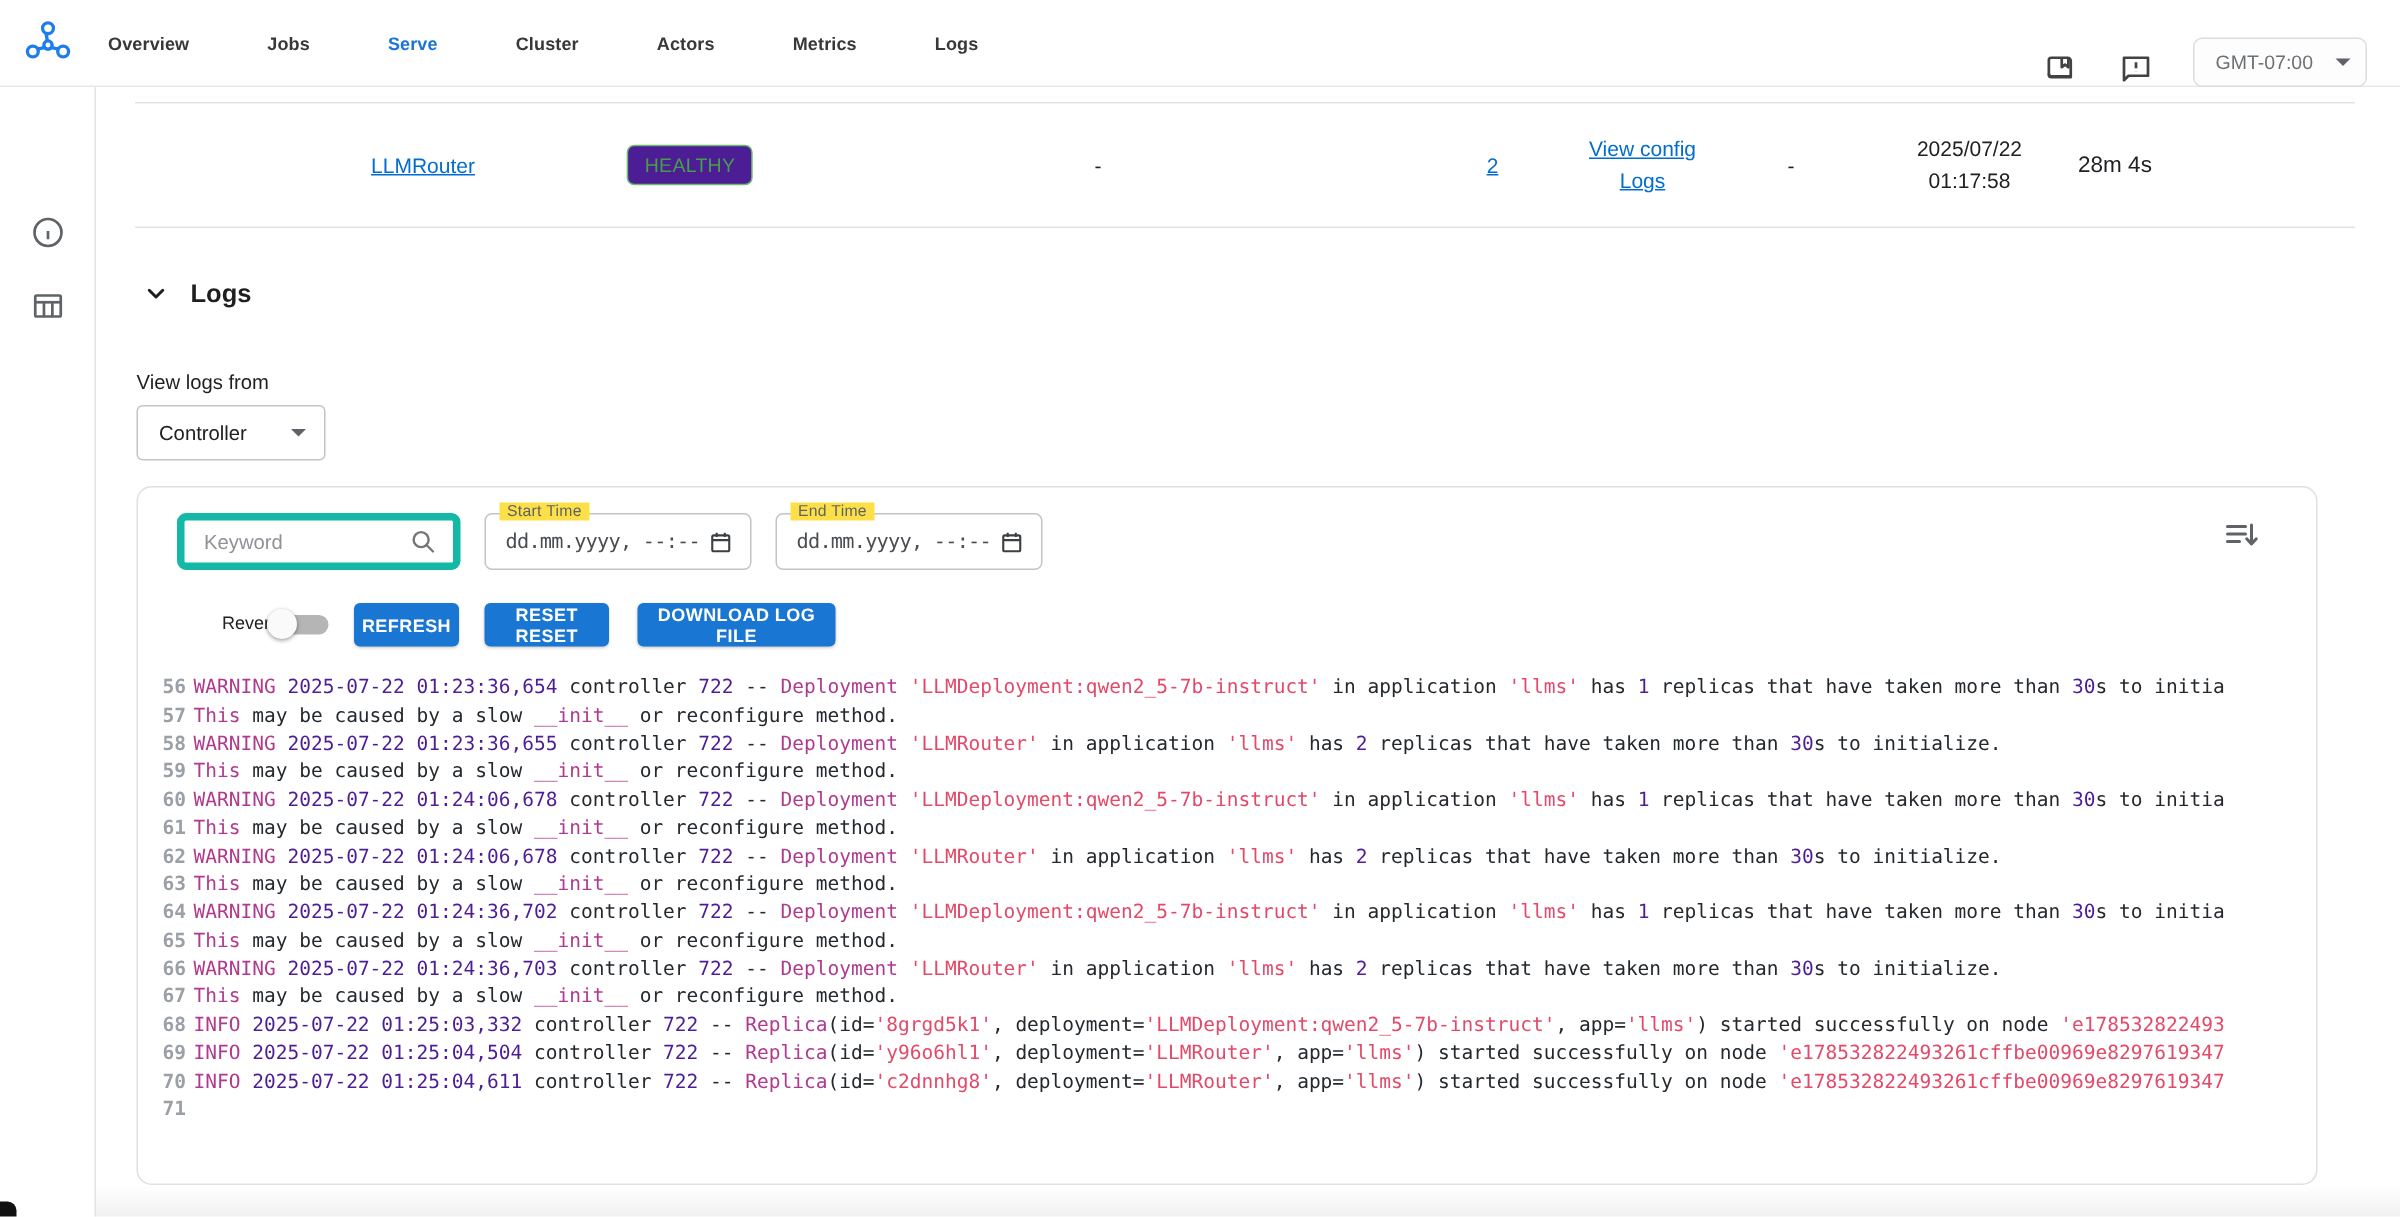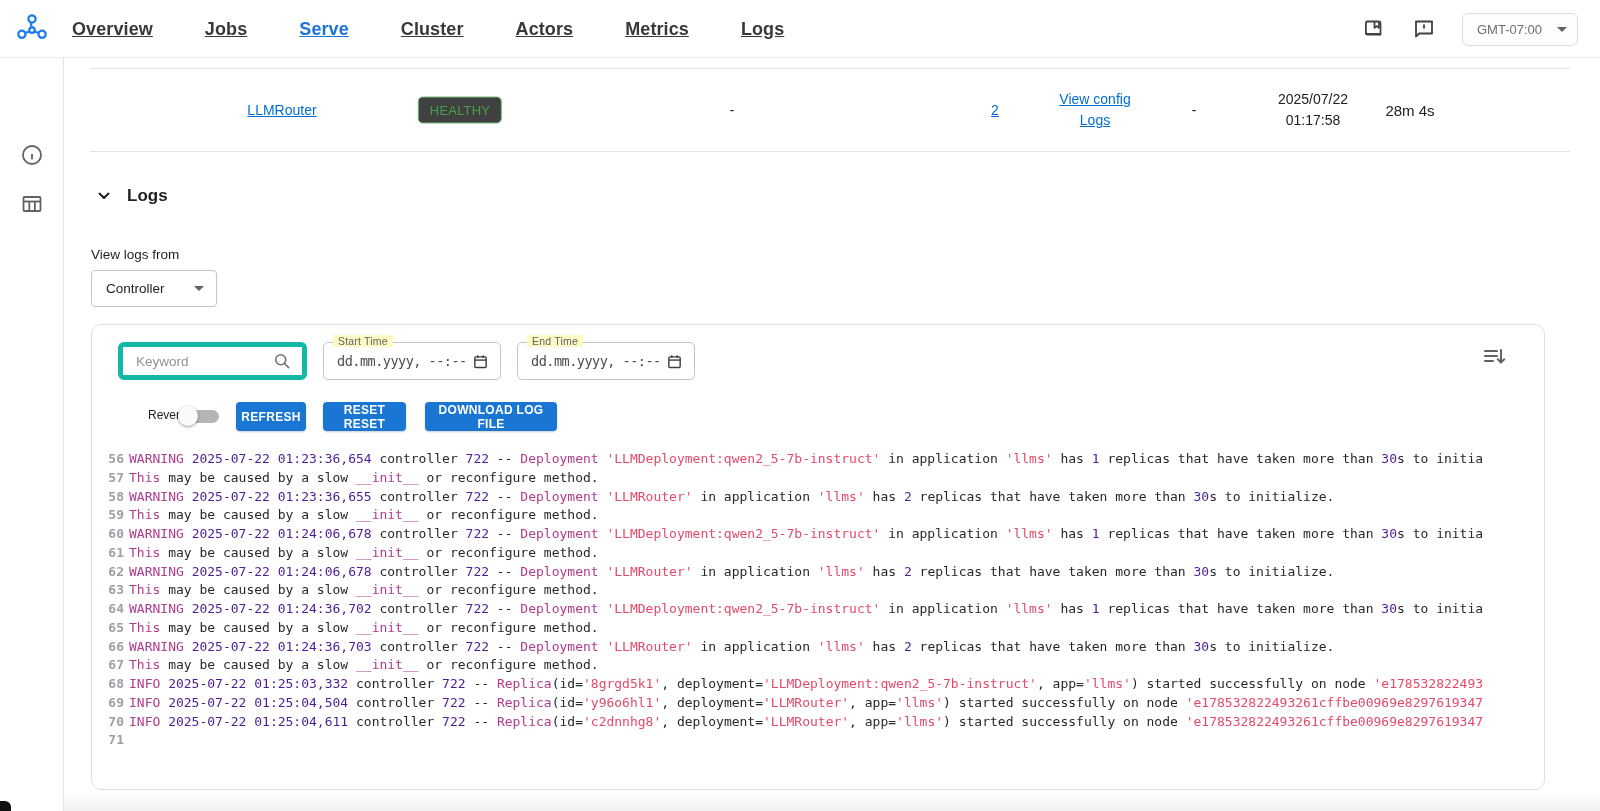--- a/index.html
+++ b/index.html
@@ -2,53 +2,53 @@
 <html><head>
 <meta charset="utf-8">
 <style>
   * { margin:0; padding:0; box-sizing:border-box; }
   html,body { width:1600px; height:811px; background:#fff; font-family:"Liberation Sans", sans-serif; overflow:hidden; }
 
   
   .appbar { position:absolute; top:0; left:0; width:1600px; height:58px; background:#fff; border-bottom:1px solid #e8e8e8; z-index:5; }
   .logo { position:absolute; left:15px; top:12px; width:34px; height:34px; }
   .nav { position:absolute; left:72px; top:0; height:58px; display:flex; gap:52px; align-items:center; }
-  .nav-item { font-size:18px; font-weight:600; color:#383838; cursor:pointer; letter-spacing:.1px;text-decoration:underline; }
+  .nav-item { font-size:12px; font-weight:600; color:#383838; cursor:pointer; letter-spacing:.1px; }
   .nav-item.active { color:#1c74d6; }
-  .appbar-right { position:absolute; right:0; top:0; height:58px; display:flex; align-items:center; }
+  .appbar-right { position:absolute; right:0; top:0; height:58px; display:flex; align-items:flex-end; }
   .icon-btn { width:24px; height:24px; margin-right:26px; color:#424242; cursor:pointer; }
   .tz-select { width:116px; height:33px; margin-right:22px; border:1px solid #dadce0; border-radius:6px; display:flex; align-items:center; justify-content:space-between; padding:0 10px 0 14px; color:#6b7075; font-size:13px; cursor:pointer; background:#fdfdfd; }
   .caret { width:0; height:0; border-left:5px solid transparent; border-right:5px solid transparent; border-top:5px solid #5f6368; }
 
   
   .sidebar { position:absolute; top:58px; left:0; width:64px; height:753px; border-right:1px solid #e4e4e4; background:#fff; }
   .side-icon { position:absolute; left:20px; width:24px; height:24px; color:#5f6368; cursor:pointer; }
 
   
   .serve-row { position:absolute; left:90px; top:68px; width:1480px; height:84px; border-top:1px solid #e3e3e3; border-bottom:1px solid #e3e3e3; background:#fff; }
   .cell { position:absolute; top:50%; transform:translate(-50%,-50%); font-size:14px; color:#202124; text-align:center; white-space:nowrap; }
   a.lnk { color:#036dcf; text-decoration:underline; cursor:pointer; }
-  .chip-healthy { display:inline-block; border:1px solid #6dbb70; color:#43a047; background:#404040; border-radius:5px; padding:5px 11px; font-size:13px; letter-spacing:.2px;text-align:right; }
+  .chip-healthy { display:inline-block; border:1px solid #6dbb70; color:#43a047; background:#4c1d95; border-radius:5px; padding:5px 11px; font-size:13px; letter-spacing:.2px;text-align:right; }
   .two-line { line-height:21px; }
 
   
   .logs-head { position:absolute; left:95px; top:186px; display:flex; align-items:center; cursor:pointer; }
   .logs-head svg { width:18px; height:18px; color:#1f1f1f; }
   .logs-title { font-size:17px; font-weight:700; color:#1f1f1f; margin-left:14px; }
   .view-from-label { position:absolute; left:91px; top:247px; font-size:13.5px; color:#1f1f1f; }
   .src-select { position:absolute; left:91px; top:270px; width:126px; height:37px; border:1px solid #c4c4c4; border-radius:4px; background:#fff; display:flex; align-items:center; justify-content:space-between; padding:0 12px 0 14px; font-size:13.5px; color:#202124; cursor:pointer; }
 
   
   .panel { position:absolute; left:91px; top:324px; width:1454px; height:466px; border:1px solid #e0e0e0; border-radius:10px; background:#fff; }
   .kw-wrap { position:absolute; left:26px; top:17px; width:189px; height:38px; border:5px solid #14b8a6; border-radius:6px; display:flex; align-items:center; padding:0 10px 0 13px; }
   .kw-wrap input { border:none; outline:none; flex:1; min-width:0; font-size:13.5px; font-family:"Liberation Sans",sans-serif; color:#202124; background:transparent; }
   .kw-wrap input::placeholder { color:#8f9398; opacity:1; }
   .kw-wrap svg { width:20px; height:20px; color:#757575; flex:0 0 auto; }
   .dt-field { position:absolute; top:17px; width:178px; height:38px; border:1px solid #c4c4c4; border-radius:5px; display:flex; align-items:center; justify-content:space-between; padding:0 11px 0 13px; cursor:text; }
-  .dt-field .legend { position:absolute; top:-8px; left:9px; background:#fef9c3; padding:0 5px; font-size:10.5px; color:#5f6368; letter-spacing:.2px; }
+  .dt-field .legend { position:absolute; top:-8px; left:9px; background:#fde047; padding:0 5px; font-size:10.5px; color:#5f6368; letter-spacing:.2px; }
   .dt-ph { font-size:13.5px; color:#4a4e52; font-family:"DejaVu Sans Mono", monospace; letter-spacing:-0.5px; }
   .dt-field svg { width:17px; height:17px; color:#3c4043; }
   .sort-btn { position:absolute; right:38px; top:20px; width:24px; height:24px; color:#5f6368; cursor:pointer; }
 
   .controls { position:absolute; left:0; top:72px; width:100%; height:40px; }
   .reverse-label { position:absolute; left:22px; top:11px; font-size:12px; color:#202124;margin-left:34px; }
   .switch { position:absolute; left:86px; top:5px; width:48px; height:28px; cursor:pointer; }
   .switch .track { position:absolute; left:8px; top:8px; width:33px; height:13px; border-radius:7px; background:#b5b5b5; }
   .switch .thumb { position:absolute; left:0px; top:4px; width:20px; height:20px; border-radius:50%; background:#fafafa; box-shadow:0 1px 3px rgba(0,0,0,.4); }
   .btn { position:absolute; top:5px; height:29px; background:#1976d2; color:#fff; border:none; border-radius:4px; font-family:"Liberation Sans",sans-serif; font-size:12px; font-weight:700; letter-spacing:.3px; cursor:pointer; box-shadow:0 1px 2px rgba(0,0,0,.2); }

